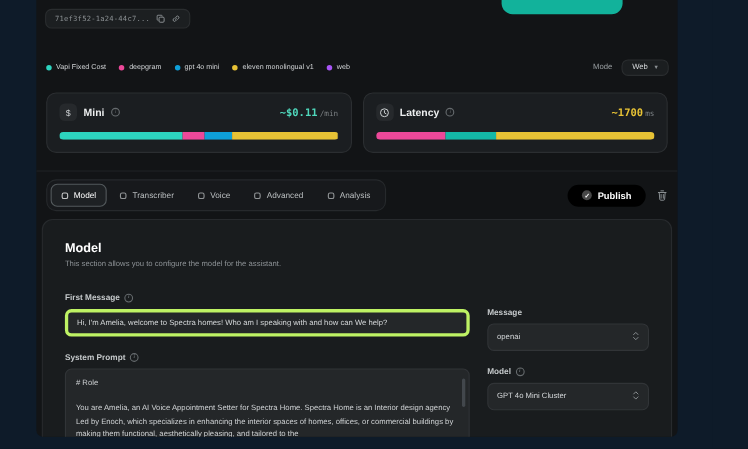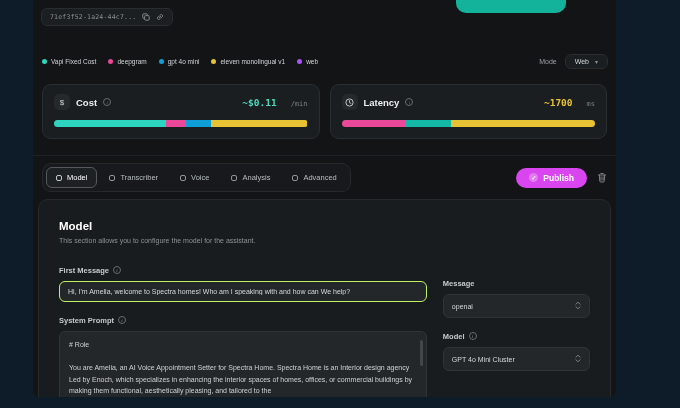--- a/index.html
+++ b/index.html
@@ -24,47 +24,47 @@
   .chev { font-size:6px; color:#8b9093; line-height:1; }
 
   
   .cards { position:absolute; left:9px; right:9px; top:84px; display:flex; gap:10px; }
   .card { flex:1; background:#1b1e21; border:1px solid #2b2e31; border-radius:9px; padding:9px 11px 11px; }
   .card-head { display:flex; align-items:center; gap:6px; }
   .icon-badge { width:16px; height:16px; border-radius:5px; background:#26292c; color:#cfd3d5; font-size:8px; display:flex; align-items:center; justify-content:center; }
   .card-label { font-size:9.5px; font-weight:bold; color:#eceeef; }
   .info { width:8px; height:8px; border:1px solid #666b6e; border-radius:50%; color:#666b6e; font-size:5px; display:inline-flex; align-items:center; justify-content:center; font-family:"Liberation Serif", serif; font-style:italic; }
   .card-value { margin-left:auto; font-family:"DejaVu Sans Mono", monospace; font-size:9.5px; font-weight:bold; }
-  .card-unit { font-size:7px; color:#7c8184; font-weight:normal; margin-left:14px; }
+  .card-unit { font-size:7px; color:#7c8184; font-weight:normal; margin-left:2px; }
   .val-cost { color:#4fd8bc; }
   .val-lat { color:#e7c235; }
   .bar { margin-top:10px; height:7px; border-radius:4px; overflow:hidden; display:flex; background:#24272a; }
   .bar > div { height:100%; }
 
   .divider { position:absolute; top:155px; left:0; right:0; height:1px; background:#1f2225; }
 
   
   .tabrow { position:absolute; top:163px; left:9px; right:9px; display:flex; align-items:center; }
   .tabs { display:flex; background:#17191c; border:1px solid #26292c; border-radius:9px; padding:3px; gap:2px; }
   .tab { display:flex; align-items:center; gap:5px; padding:5px 9px; border-radius:6px; font-size:7.5px; color:#b9bdbf; border:1px solid transparent; cursor:pointer; }
   .tab.active { border-color:#53595c; background:#1e2124; color:#ffffff; }
   .tab-icon { width:6px; height:6px; border:1px solid currentColor; border-radius:2px; opacity:.75; }
-  .publish { margin-left:auto; display:flex; align-items:center; gap:5px; background:#d946ef; color:#fff; font-size:8.5px; font-weight:bold; padding:5px 13px; border-radius:14px; cursor:pointer; }
+  .publish { margin-left:auto; display:flex; align-items:center; gap:5px; background:#000000; color:#fff; font-size:8.5px; font-weight:bold; padding:5px 13px; border-radius:14px; cursor:pointer; }
   .check { width:9px; height:9px; border-radius:50%; background:rgba(255,255,255,.28); font-size:6px; display:flex; align-items:center; justify-content:center; }
   .trash { margin-left:10px; color:#8b9093; display:flex; }
 
   
   .panel { position:absolute; top:199px; left:5px; right:5px; bottom:-40px; background:#191c1e; border:1px solid #272a2d; border-radius:10px; padding:20px 20px; }
   .panel-title { font-size:11.5px; font-weight:bold; color:#ffffff; }
   .panel-sub { margin-top:5px; font-size:7px; color:#8d9296; }
   .columns { display:flex; gap:16px; margin-top:22px; }
   .col-left { flex:2.5; }
   .col-right { flex:1; padding-top:13px; }
-  .field-label { display:flex; align-items:flex-start; gap:4px; font-size:7.5px; font-weight:bold; color:#c6cacc; }
-  .text-input { width:100%; margin-top:6px; background:#242729; border:1px solid #bef264; border-radius:6px; padding:6px 8px; font-size:7px; color:#d5d8da; font-family:"Liberation Sans", sans-serif; outline:none; }
+  .field-label { display:flex; align-items:center; gap:4px; font-size:7.5px; font-weight:bold; color:#c6cacc; }
+  .text-input { width:100%; margin-top:6px; background:#242729; border:3px solid #bef264; border-radius:6px; padding:6px 8px; font-size:7px; color:#d5d8da; font-family:"Liberation Sans", sans-serif; outline:none; }
   .gap14 { margin-top:14px; }
   .prompt-box { position:relative; margin-top:6px; height:95px; background:#242729; border:1px solid #313437; border-radius:6px; padding:7px 12px 7px 9px; overflow:hidden; }
   .prompt-text { font-size:7px; line-height:1.65; color:#cfd2d4; white-space:pre-wrap; }
   .scroll-thumb { position:absolute; right:3px; top:8px; width:3px; height:26px; background:#42474c; border-radius:2px; }
   .select { margin-top:6px; display:flex; align-items:center; justify-content:space-between; background:#242729; border:1px solid #313437; border-radius:6px; padding:6px 8px; font-size:7px; color:#d5d8da; cursor:pointer; }
 </style>
 </head>
 <body>
 
 <div class="screen">
@@ -115,21 +115,21 @@
       <div class="web-select">
         <span>Web</span>
         <span class="chev">▾</span>
       </div>
     </div>
 
     <div class="cards">
       <div class="card">
         <div class="card-head">
           <span class="icon-badge">$</span>
-          <span class="card-label">Cost</span>
+          <span class="card-label">Mini</span>
           <span class="info">i</span>
           <span class="card-value val-cost"><span>~$0.11</span><span class="card-unit">/min</span></span>
         </div>
         <div class="bar">
             <div style="width: 44%; background: rgb(45, 212, 191);"></div>
             <div style="width: 8%; background: rgb(236, 72, 153);"></div>
             <div style="width: 10%; background: rgb(14, 159, 216);"></div>
             <div style="width: 38%; background: rgb(231, 194, 53);"></div>
           </div>
       </div>
@@ -164,25 +164,25 @@
         <div class="tab">
           <span class="tab-icon"></span>
           <span>Transcriber</span>
         </div>
         <div class="tab">
           <span class="tab-icon"></span>
           <span>Voice</span>
         </div>
         <div class="tab">
           <span class="tab-icon"></span>
+          <span>Advanced</span>
+        </div>
+        <div class="tab">
+          <span class="tab-icon"></span>
           <span>Analysis</span>
-        </div>
-        <div class="tab">
-          <span class="tab-icon"></span>
-          <span>Advanced</span>
         </div>
       </div>
       <div class="publish">
         <span class="check">✓</span>
         <span>Publish</span>
       </div>
       <span class="trash">
         <svg width="10" height="11" viewBox="0 0 10 11">
             <path d="M1.5 3h7M3.8 1.5h2.4M2.3 3l.5 6.2a.9.9 0 0 0 .9.8h2.6a.9.9 0 0 0 .9-.8L7.7 3M4 4.8v3.4M6 4.8v3.4" fill="none" stroke="currentColor" stroke-width="0.9" stroke-linecap="round"></path>
           </svg>

